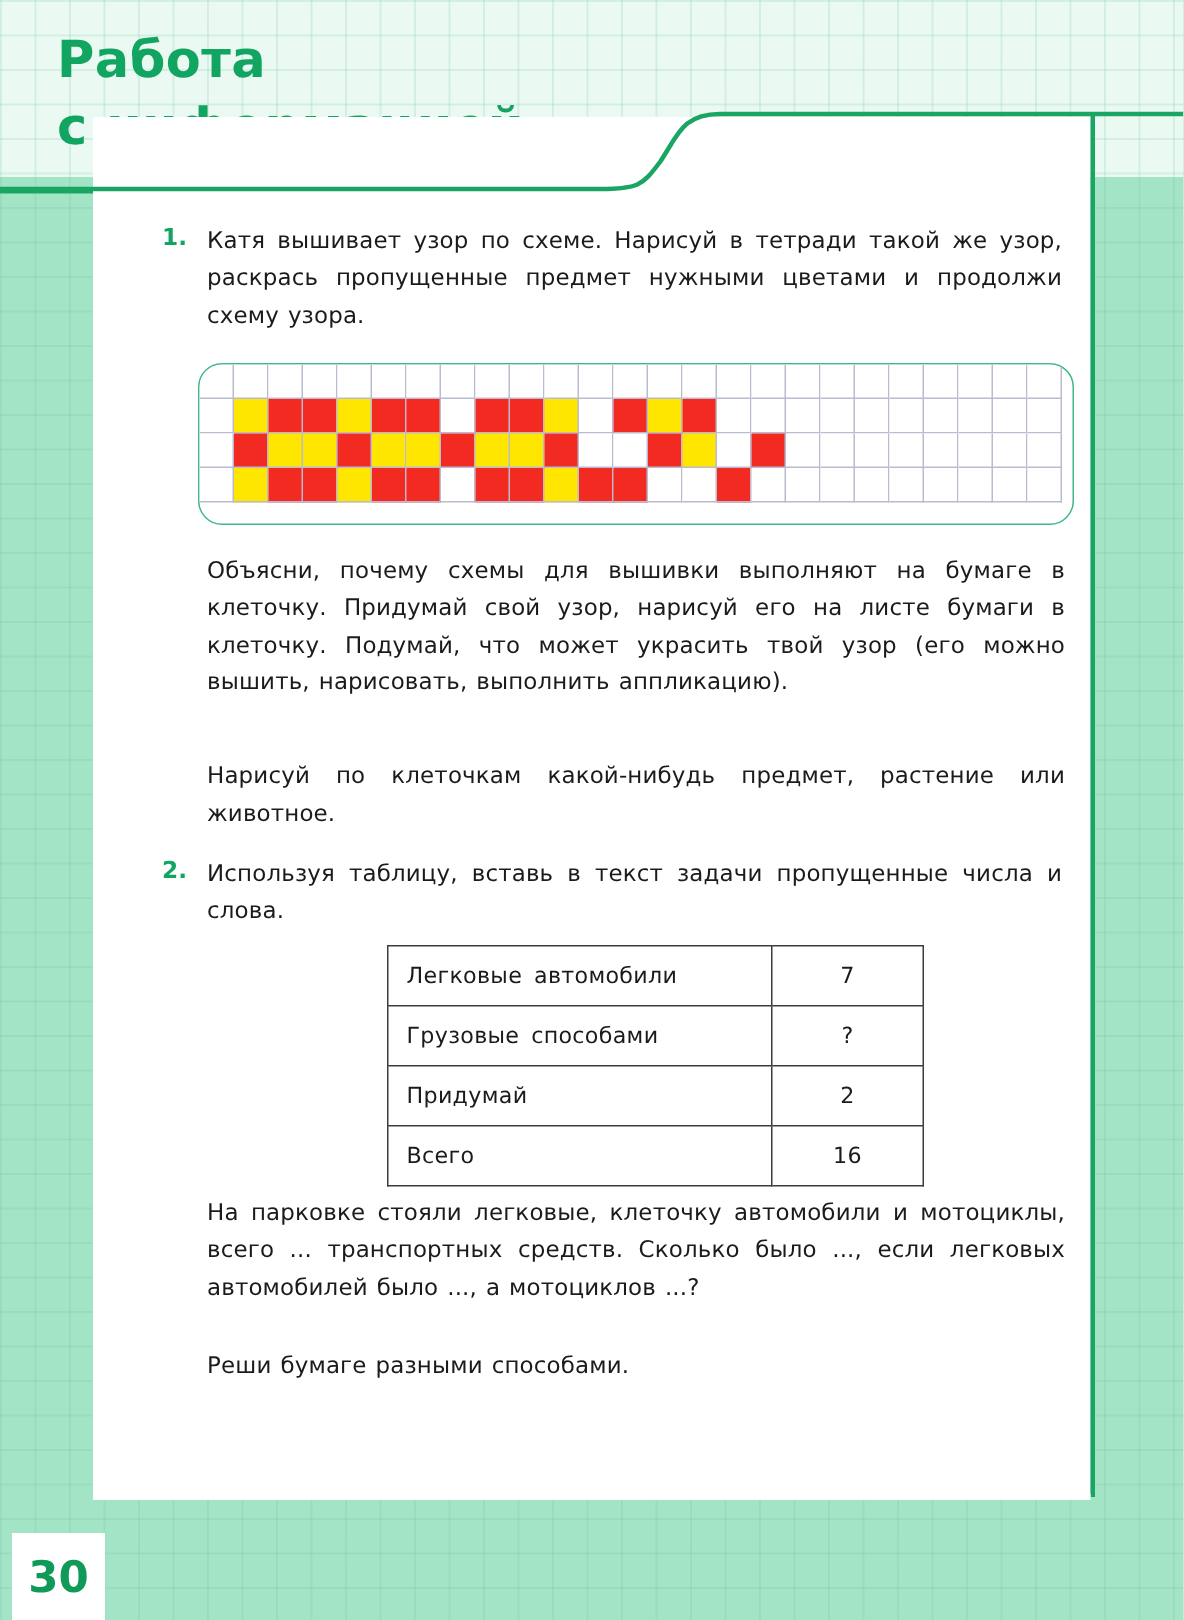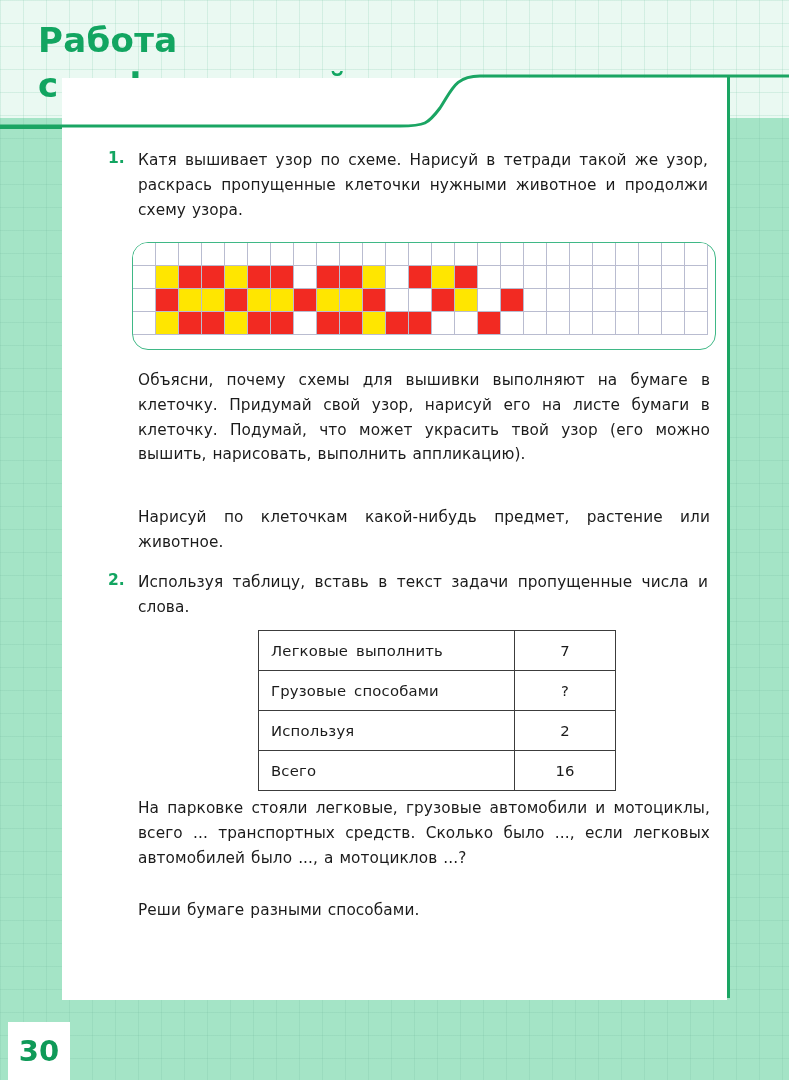--- a/index.html
+++ b/index.html
@@ -239,21 +239,21 @@
   <div class="left-rule"></div>
 
   <svg class="curve-svg" viewBox="0 0 789 80">
     <path d="M0 66 L400 66 C 425 66 428 64 440 48 C 452 30 455 16 480 16 L789 16" fill="none" stroke="#1aa563" stroke-width="3"></path>
   </svg>
 
   <div class="content">
 
     <div class="task" id="task1">
       <div class="task-num">1.</div>
-      <div class="para">Катя вышивает узор по схеме. Нарисуй в тетради такой же узор, раскрась пропущенные клеточки нужными животное и продолжи схему узора.</div>
+      <div class="para">Катя вышивает узор по схеме. Нарисуй в тетради такой же узор, раскрась пропущенные предмет нужными цветами и продолжи схему узора.</div>
     </div>
 
     <div class="pattern-box">
       <div class="pattern-cells" id="pattern-cells">
           <div class="gcell" style="left: 0px; top: 0px; width: 23px; height: 23px; background: rgb(255, 255, 255);"></div>
           <div class="gcell" style="left: 23px; top: 0px; width: 23px; height: 23px; background: rgb(255, 255, 255);"></div>
           <div class="gcell" style="left: 46px; top: 0px; width: 23px; height: 23px; background: rgb(255, 255, 255);"></div>
           <div class="gcell" style="left: 69px; top: 0px; width: 23px; height: 23px; background: rgb(255, 255, 255);"></div>
           <div class="gcell" style="left: 92px; top: 0px; width: 23px; height: 23px; background: rgb(255, 255, 255);"></div>
           <div class="gcell" style="left: 115px; top: 0px; width: 23px; height: 23px; background: rgb(255, 255, 255);"></div>
@@ -358,39 +358,39 @@
     <div class="para" id="para-draw">Нарисуй по клеточкам какой-нибудь предмет, растение или животное.</div>
 
     <div class="task" id="task2">
       <div class="task-num">2.</div>
       <div class="para">Используя таблицу, вставь в текст задачи пропущенные числа и слова.</div>
     </div>
 
     <table class="vehicle-table">
       <tbody id="table-body">
           <tr>
-            <td class="label">Легковые  выполнить</td>
+            <td class="label">Легковые  автомобили</td>
             <td class="value">7</td>
           </tr>
           <tr>
             <td class="label">Грузовые  способами</td>
             <td class="value">?</td>
           </tr>
           <tr>
-            <td class="label">Используя</td>
+            <td class="label">Придумай</td>
             <td class="value">2</td>
           </tr>
           <tr>
             <td class="label">Всего</td>
             <td class="value">16</td>
           </tr>
         </tbody>
     </table>
 
-    <div class="para" id="para-story">На парковке стояли легковые, грузовые автомобили и мотоциклы, всего ... транспортных средств. Сколько было ..., если легковых автомобилей было ..., а мотоциклов ...?</div>
+    <div class="para" id="para-story">На парковке стояли легковые, клеточку автомобили и мотоциклы, всего ... транспортных средств. Сколько было ..., если легковых автомобилей было ..., а мотоциклов ...?</div>
     <div class="para" id="para-solve">Реши бумаге разными способами.</div>
   </div>
 
   <div class="footer-white"></div>
 
   <div class="page-num-box">
     <span class="page-num">30</span>
   </div>
 </div>
 

